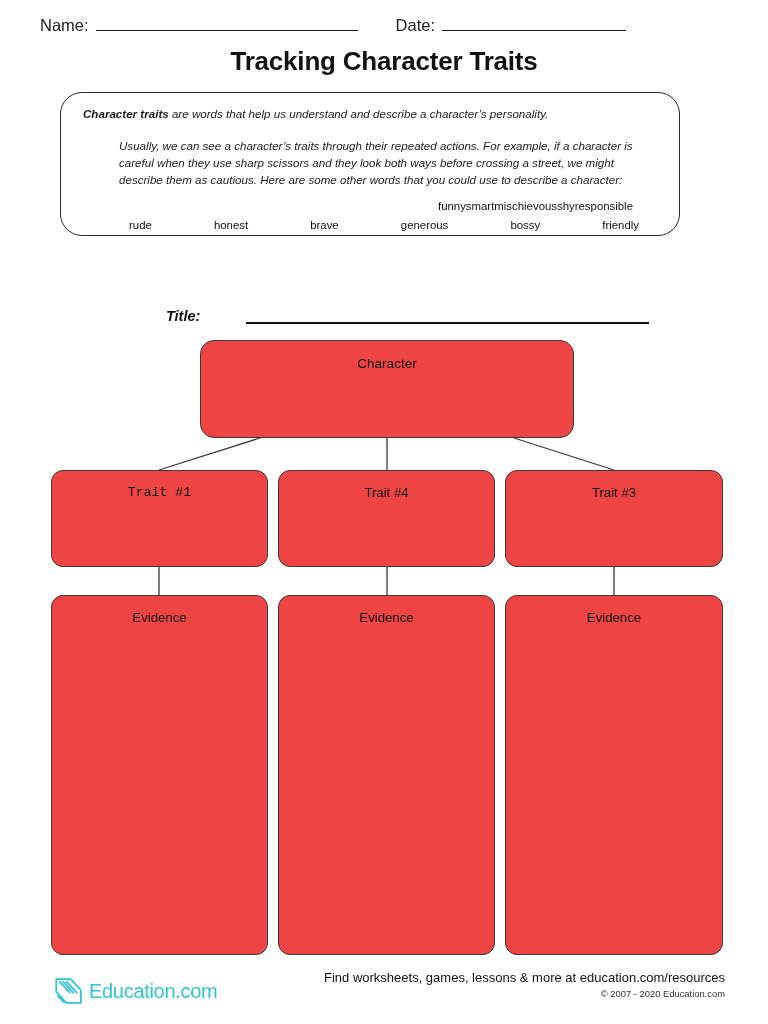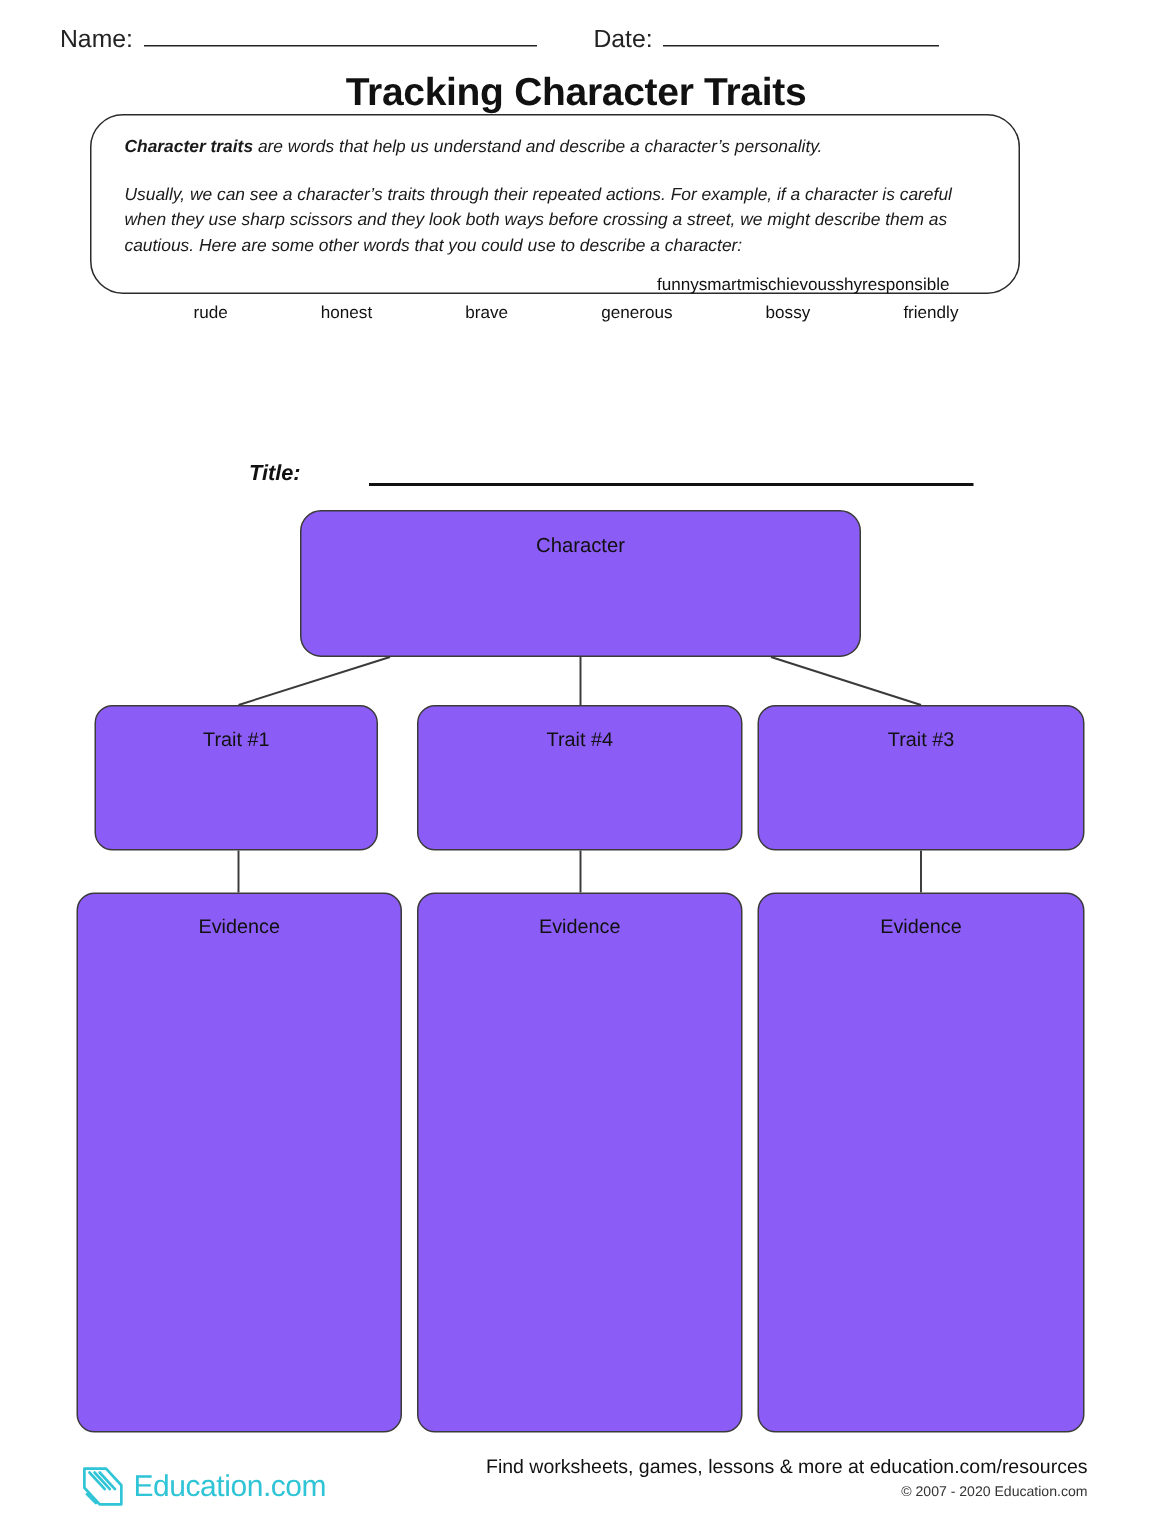--- a/index.html
+++ b/index.html
@@ -58,23 +58,23 @@
     font-size: 26px;
     font-weight: bold;
     letter-spacing: -0.2px;
     color: #111;
   }
 
   
   .info-box {
     position: absolute;
     left: 60px;
-    top: 76px;
+    top: 92px;
     width: 620px;
-    height: 120px;
+    height: 144px;
     border: 1.3px solid #2b2b2b;
     border-radius: 22px;
     box-sizing: border-box;
     padding: 13px 22px 0 22px;
   }
   .info-lead {
     font-size: 11.6px;
     font-style: italic;
     line-height: 1.35;
     color: #1a1a1a;
@@ -82,20 +82,21 @@
   .info-lead b {
     font-style: italic;
     font-weight: bold;
   }
   .info-body {
     margin-top: 15px;
     font-size: 11.6px;
     font-style: italic;
     line-height: 1.5;
     color: #1a1a1a;
+    margin-left: 36px;
   }
   .word-rows {
     margin-top: 11px;
   }
   .word-row {
     display: flex;
     font-size: 11.4px;
     color: #111;
     margin-bottom: 7px;
   }
@@ -145,41 +146,41 @@
     top: 0;
     width: 768px;
     height: 1024px;
     pointer-events: none;
   }
   .node {
     position: absolute;
     box-sizing: border-box;
     border: 1.3px solid #3a3a3a;
     border-radius: 12px;
-    background: #8b5cf6;
+    background: #ef4444;
     pointer-events: auto;
   }
   .node-label {
     text-align: center;
     font-size: 13.2px;
     color: #111;
     margin-top: 14px;
   }
 
   .node.character {
     left: 200px;
     top: 340px;
     width: 374px;
     height: 98px;
     border-radius: 14px;
   }
   .node.character .node-label { margin-top: 15px; font-size: 13.5px; }
 
   .node.trait { top: 470px; height: 97px; }
-  .node.trait-1 { left: 63px;  width: 189px; }
+  .node.trait-1 { left: 51px;  width: 217px; font-family: Liberation Mono, monospace; }
   .node.trait-2 { left: 278px; width: 217px; }
   .node.trait-3 { left: 505px; width: 218px; }
 
   .node.evidence { top: 595px; height: 360px; }
   .node.evidence-1 { left: 51px;  width: 217px; }
   .node.evidence-2 { left: 278px; width: 217px; }
   .node.evidence-3 { left: 505px; width: 218px; }
 
   .connectors { position: absolute; left: 0; top: 0; }
 

